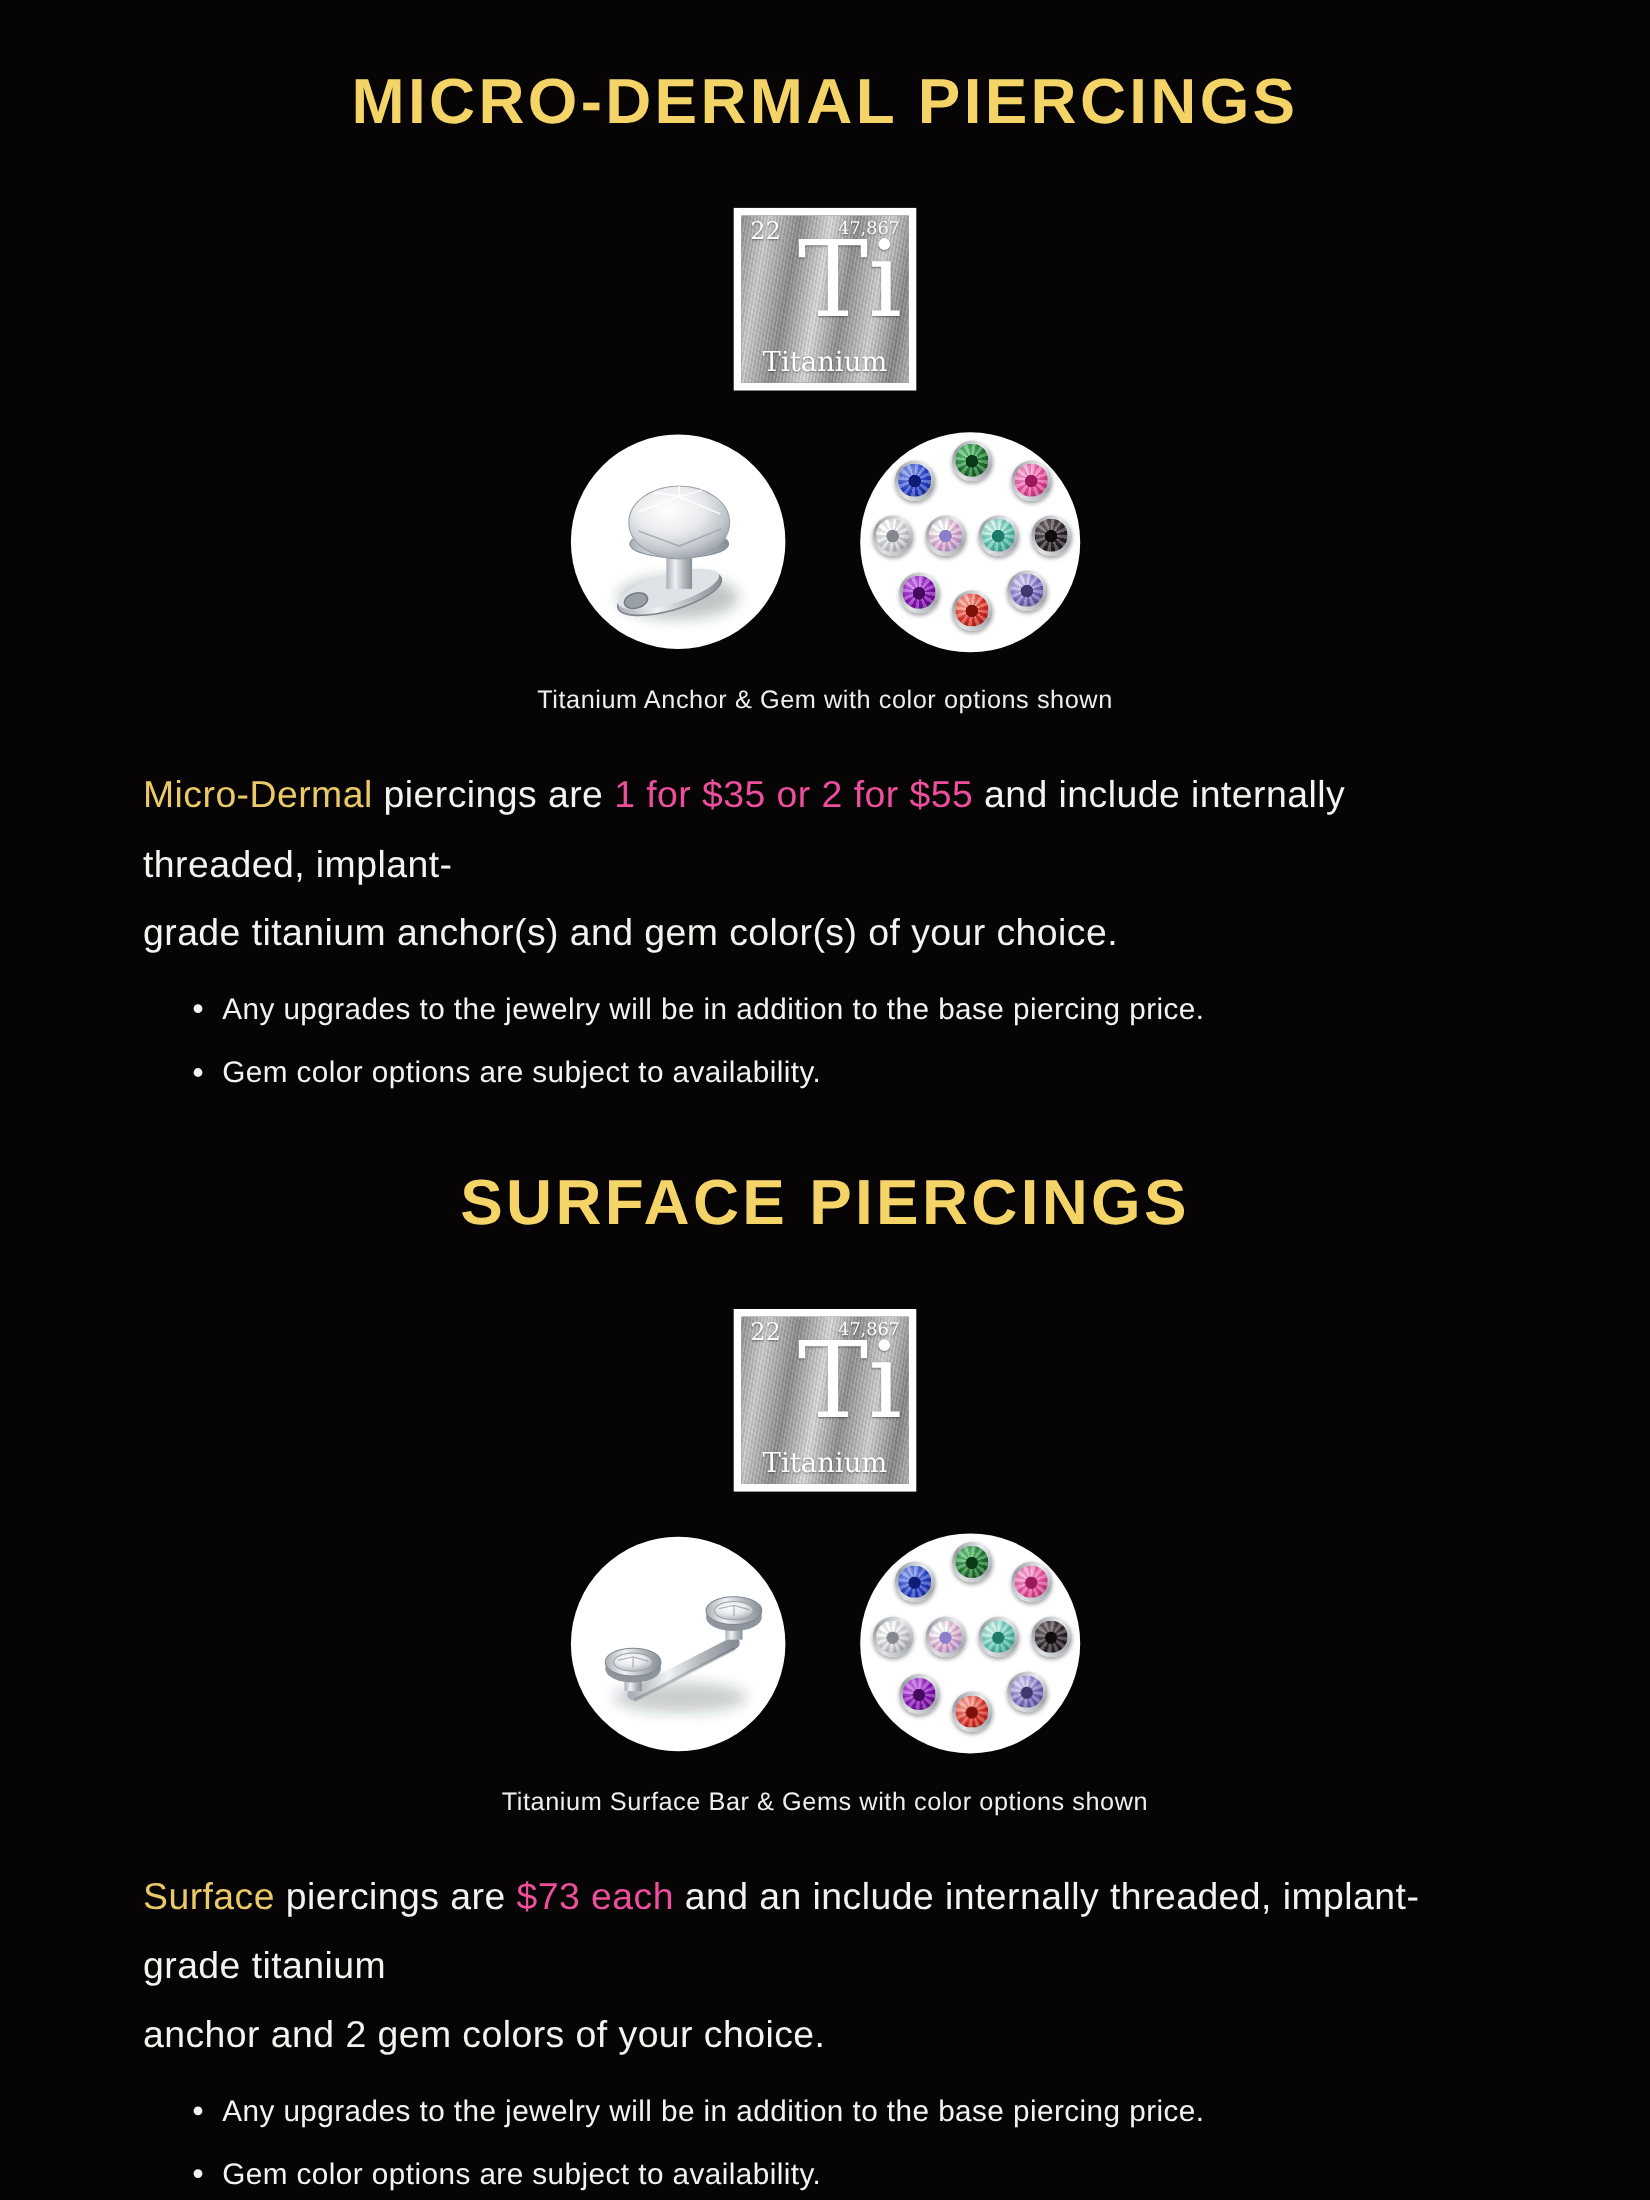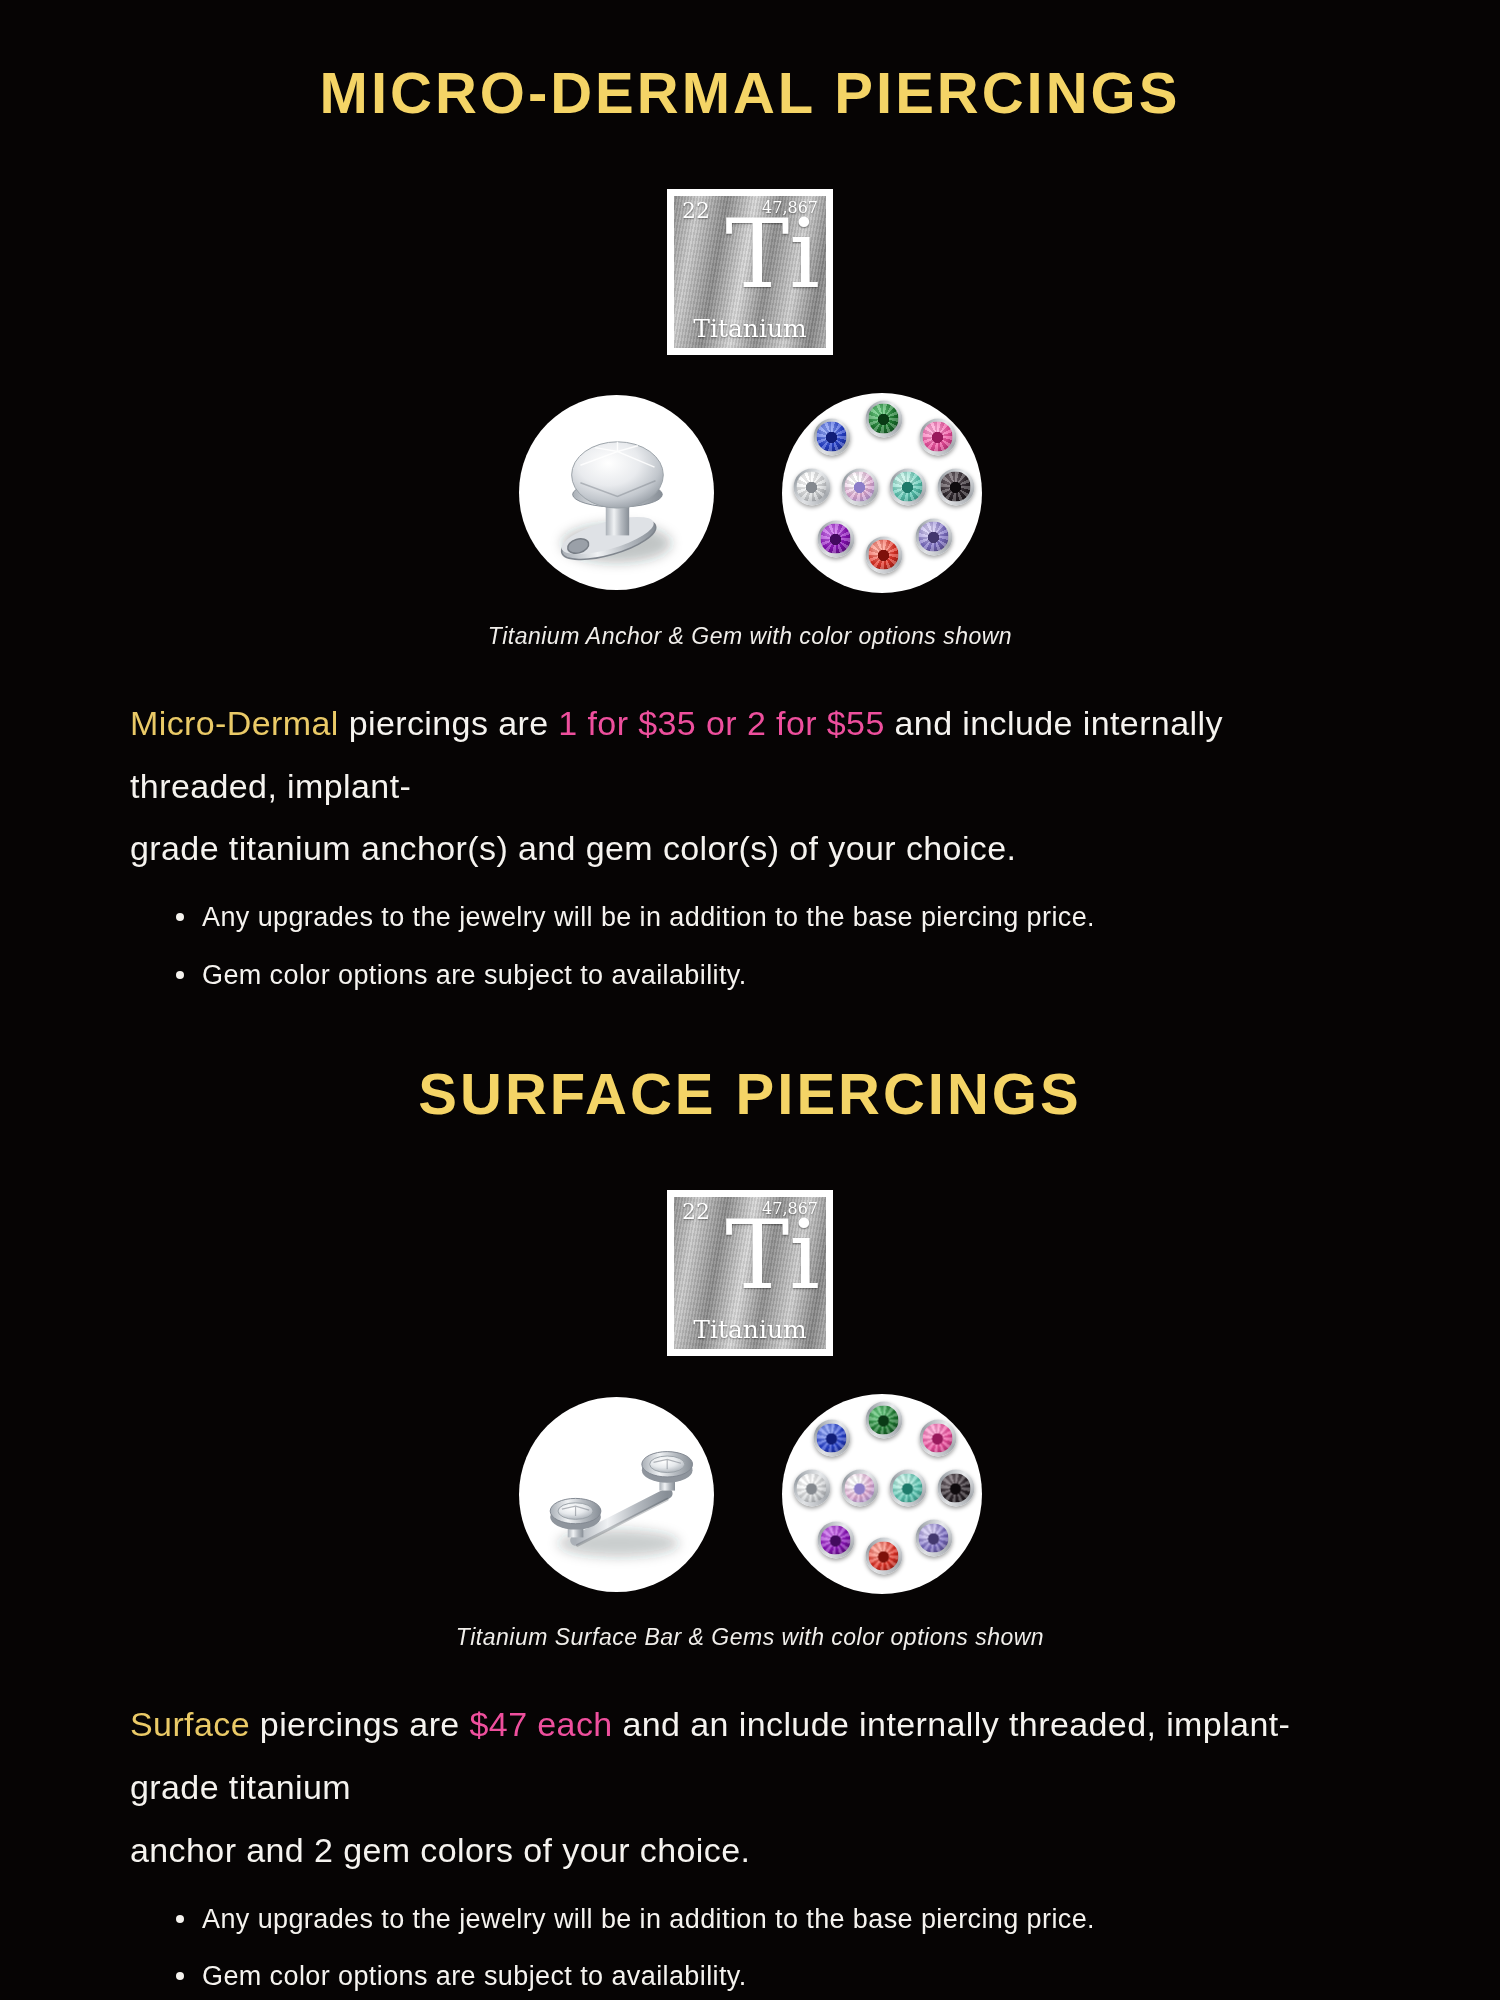--- a/index.html
+++ b/index.html
@@ -69,21 +69,20 @@
     border-radius: 50%;
     background:
       radial-gradient(circle at 50% 53%, var(--dk) 0 25%, rgba(0,0,0,0) 27%),
       repeating-conic-gradient(rgba(255,255,255,.26) 0 14deg, rgba(0,0,0,.10) 14deg 30deg),
       radial-gradient(circle at 35% 30%, var(--lt) 0 16%, var(--c) 55%, var(--dk) 100%);
   }
 
   .caption {
     margin-top: 30px;
     text-align: center;
-    font-style: italic;
     font-size: 23px;
     letter-spacing: .5px;
     color: #f0eeea;
   }
 
   .body-text {
     margin: 42px 0 0;
     font-size: 34px;
     line-height: 1.85;
     letter-spacing: .4px;
@@ -248,21 +247,21 @@
           <span class="gem" style="left: 63%; top: 47%; --c: #5ac7b3; --lt: #c2f2e7; --dk: #1e7a6a;"></span>
           <span class="gem" style="left: 87%; top: 47%; --c: #2e262c; --lt: #6b6067; --dk: #0e0a0d;"></span>
           <span class="gem" style="left: 27%; top: 73%; --c: #8a11b9; --lt: #c767ea; --dk: #430a5e;"></span>
           <span class="gem" style="left: 51%; top: 81%; --c: #e23125; --lt: #ff9d8f; --dk: #7e110a;"></span>
           <span class="gem" style="left: 76%; top: 72%; --c: #7d6fc5; --lt: #cfc6f2; --dk: #43386e;"></span>
         </div>
     </div>
 
     <div class="caption">Titanium Surface Bar &amp; Gems with color options shown</div>
 
-    <p class="body-text"><span class="hl-yellow">Surface</span><span> piercings are </span><span class="hl-pink">$47 each</span><span> and an include internally threaded, implant-grade titanium
+    <p class="body-text"><span class="hl-yellow">Surface</span><span> piercings are </span><span class="hl-pink">$73 each</span><span> and an include internally threaded, implant-grade titanium
 anchor and 2 gem colors of your choice.</span></p>
 
     <div class="bullets">
       <div class="bullet-item">
         <span class="bullet-dot"></span>
         <span>Any upgrades to the jewelry will be in addition to the base piercing price.</span>
       </div>
       <div class="bullet-item">
         <span class="bullet-dot"></span>
         <span>Gem color options are subject to availability.</span>

